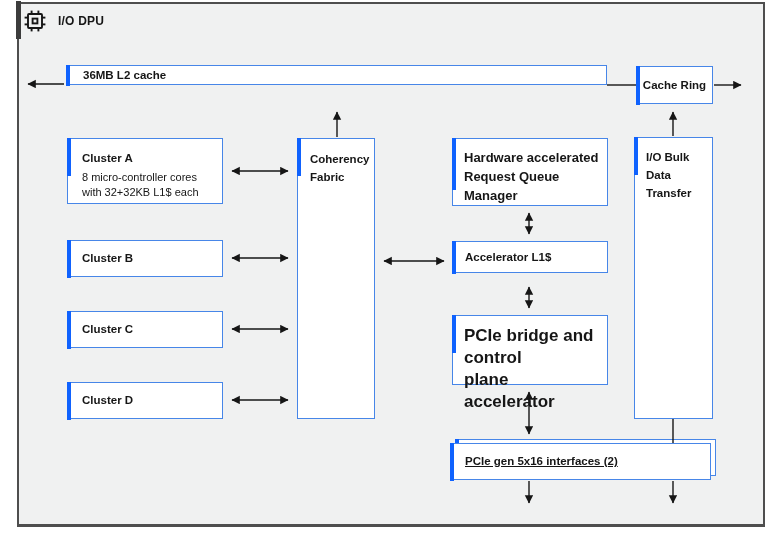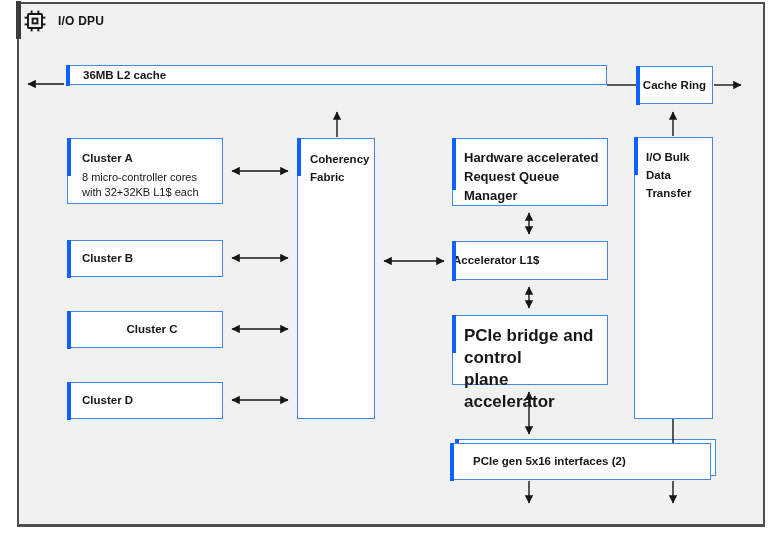--- a/index.html
+++ b/index.html
@@ -70,21 +70,21 @@
     <span class="lbl">Cluster A</span>
     <div class="desc">8 micro-controller cores
 with 32+32KB L1$ each</div>
   </div>
 
   <div class="box vcenter" style="left:67px;top:240px;width:156px;height:37px;padding-left:14px;">
     <div class="accent full"></div>
     <span class="lbl">Cluster B</span>
   </div>
 
-  <div class="box vcenter" style="left:67px;top:311px;width:156px;height:37px;padding-left:14px;justify-content:center;">
+  <div class="box vcenter" style="left:67px;top:311px;width:156px;height:37px;padding-left:14px;">
     <div class="accent full"></div>
     <span class="lbl">Cluster C</span>
   </div>
 
   <div class="box vcenter" style="left:67px;top:382px;width:156px;height:37px;padding-left:14px;">
     <div class="accent full"></div>
     <span class="lbl">Cluster D</span>
   </div>
 
   <div class="box" style="left:297px;top:138px;width:78px;height:281px;padding:10px 6px 0 12px;">
@@ -92,35 +92,35 @@
     <span class="lbl">Coherency
 Fabric</span>
   </div>
 
   <div class="box" style="left:452px;top:138px;width:156px;height:68px;padding:9px 4px 0 11px;">
     <div class="accent partial" style="height:52px;"></div>
     <span class="lbl" style="font-size:13px;">Hardware accelerated
 Request Queue Manager</span>
   </div>
 
-  <div class="box vcenter" style="left:452px;top:241px;width:156px;height:39px;padding-left:0;">
+  <div class="box vcenter" style="left:452px;top:241px;width:156px;height:32px;padding-left:12px;">
     <div class="accent full"></div>
     <span class="lbl">Accelerator L1$</span>
   </div>
 
   <div class="box" style="left:452px;top:315px;width:156px;height:70px;padding:9px 4px 0 11px;">
     <div class="accent partial"></div>
     <span class="lbl" style="font-size:17px;">PCIe bridge and control
 plane accelerator</span>
   </div>
 
   <div class="box" style="left:455px;top:439px;width:261px;height:37px;">
     <div class="accent full"></div>
   </div>
-  <div class="box vcenter" style="left:450px;top:443px;width:261px;height:37px;padding-left:22px;">
+  <div class="box vcenter" style="left:450px;top:443px;width:261px;height:37px;padding-left:14px;text-decoration:underline;">
     <div class="accent full"></div>
     <span class="lbl">PCIe gen 5x16 interfaces (2)</span>
   </div>
 
   <div class="box" style="left:634px;top:137px;width:79px;height:282px;padding:9px 4px 0 11px;">
     <div class="accent partial"></div>
     <span class="lbl">I/O Bulk
 Data
 Transfer</span>
   </div>

